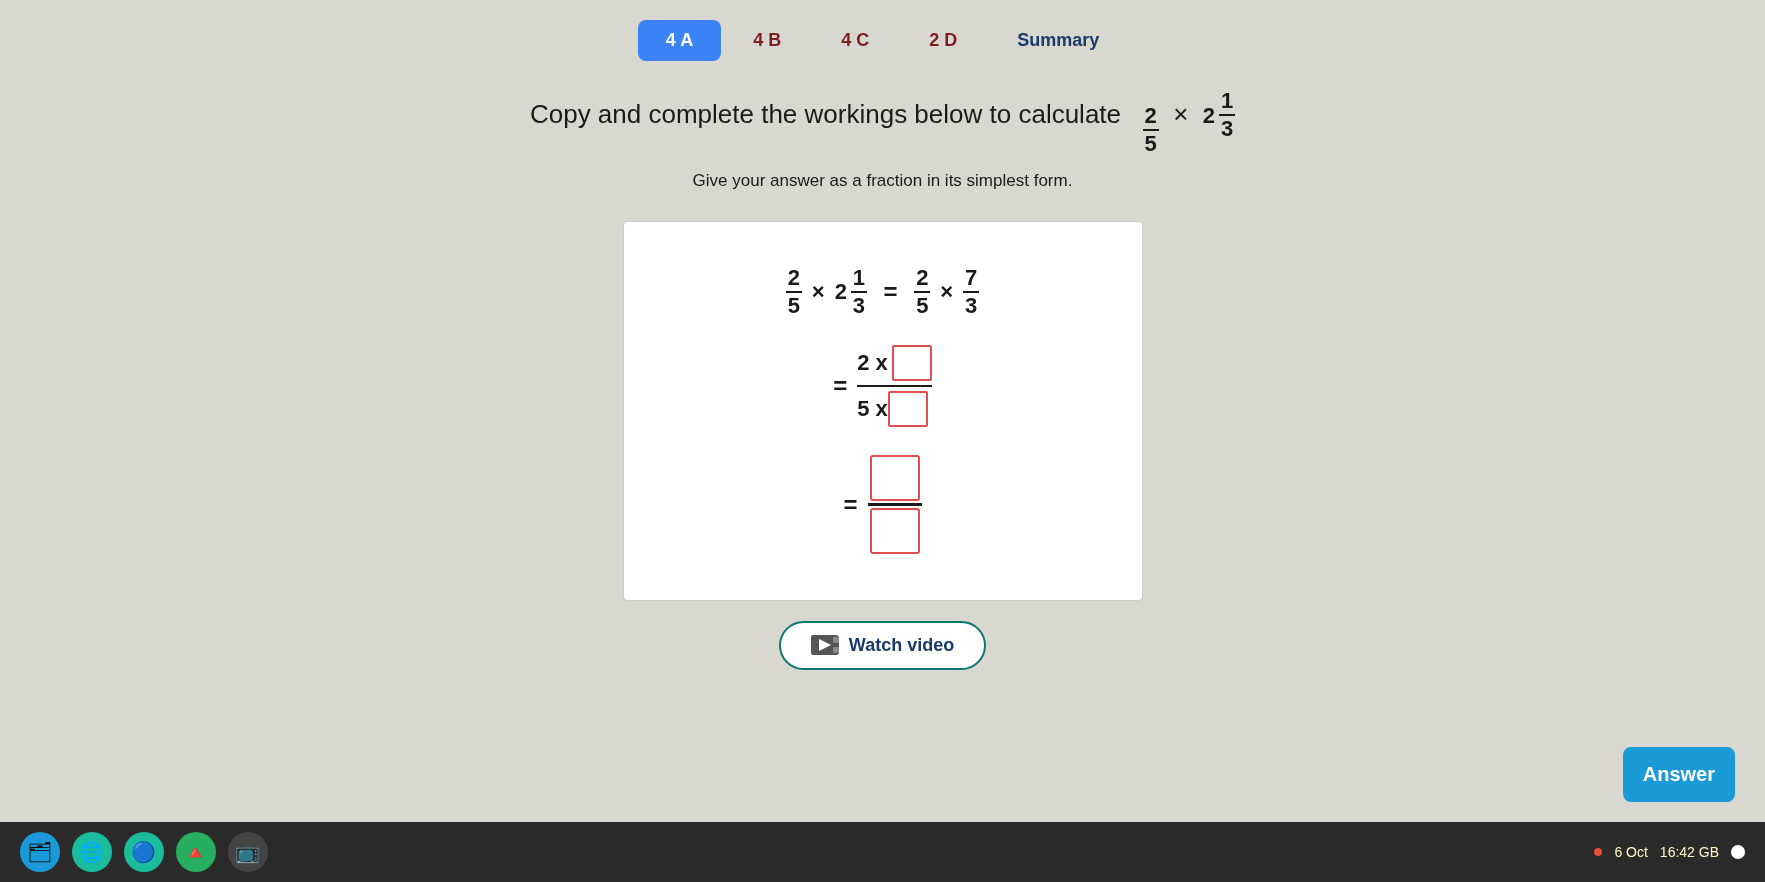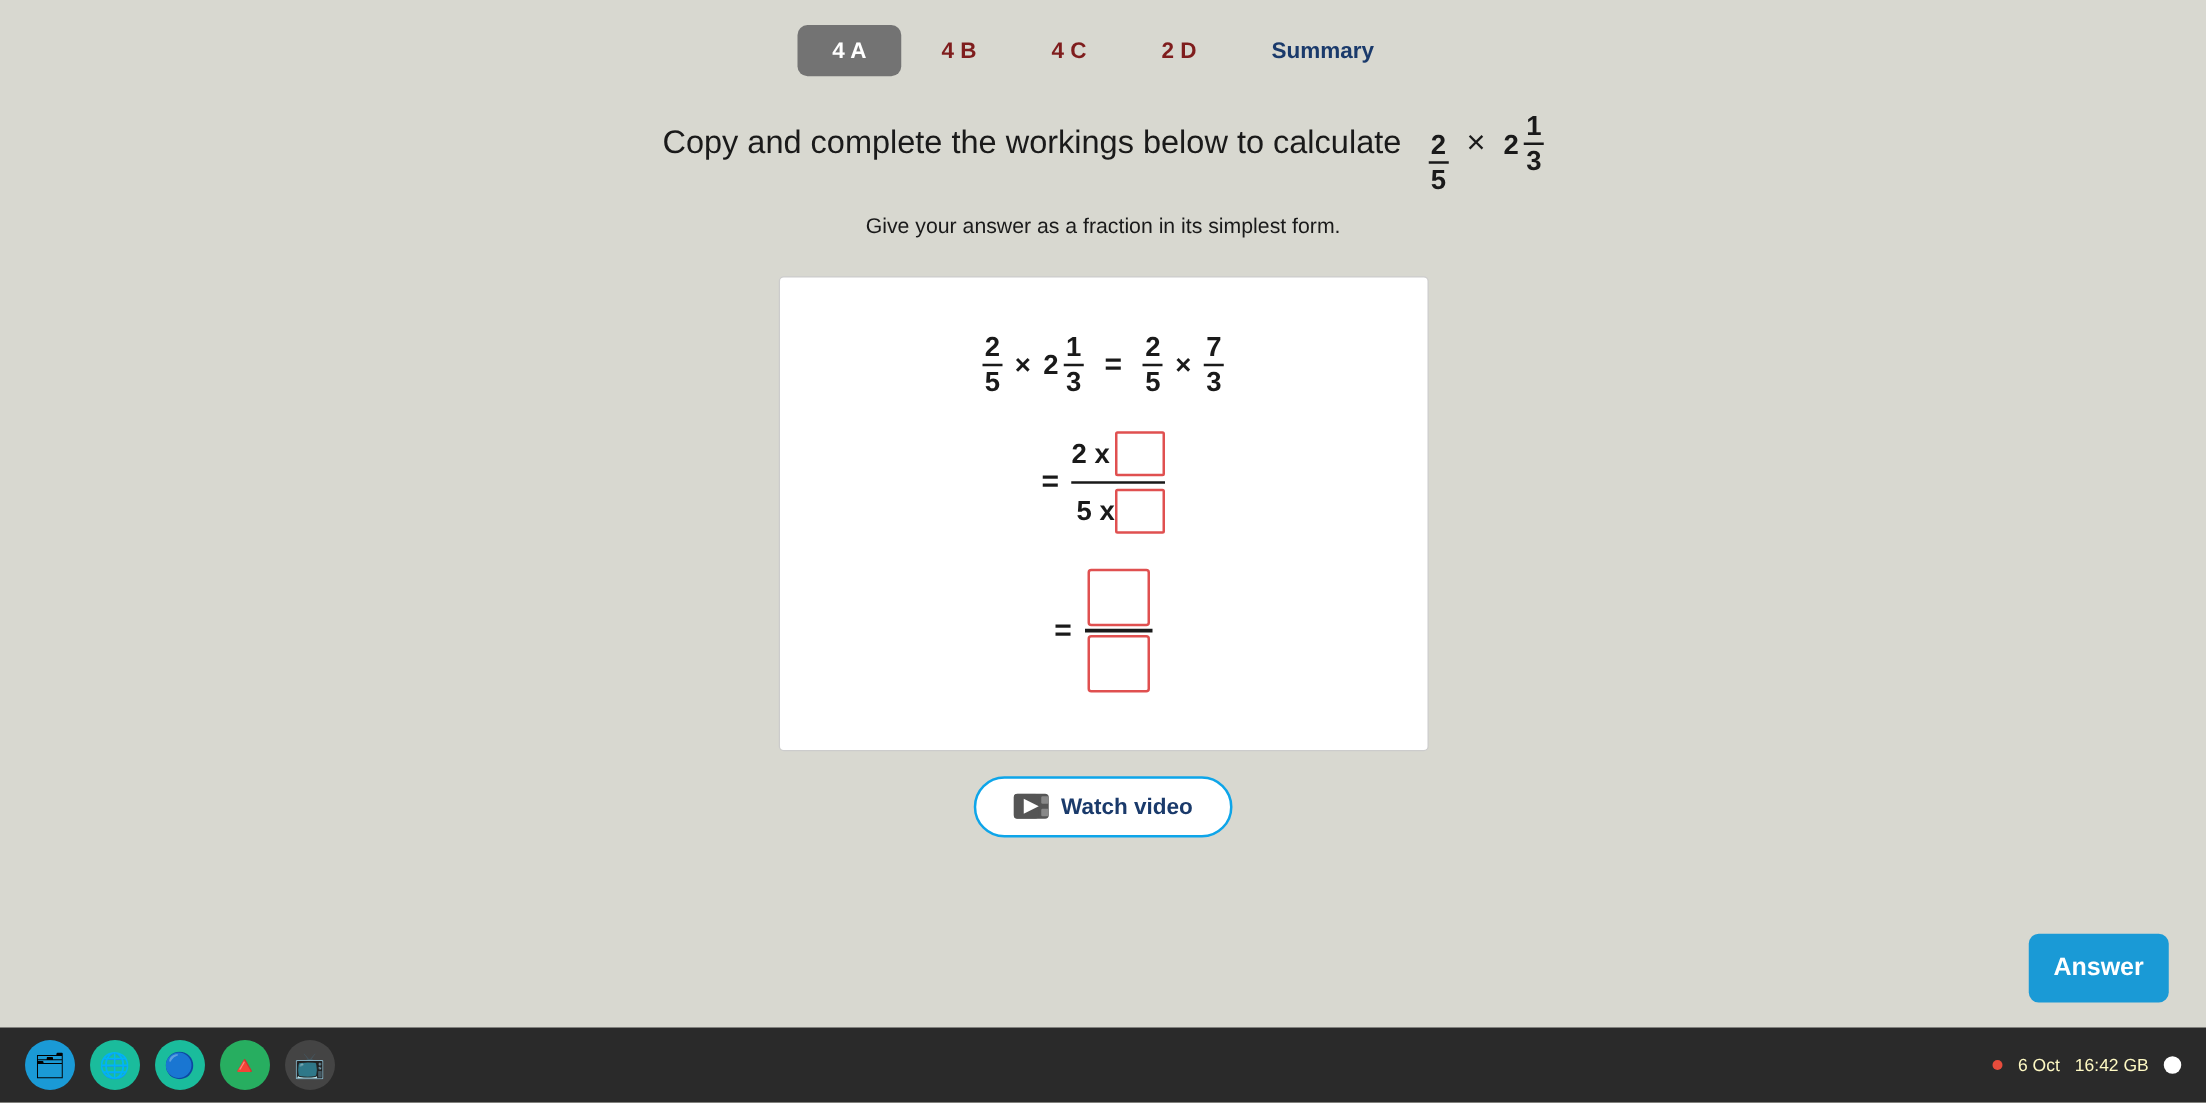--- a/index.html
+++ b/index.html
@@ -81,21 +81,21 @@
     .tab {
       padding: 10px 28px;
       border-radius: 6px 6px 0 0;
       font-size: 18px;
       font-weight: 600;
       cursor: pointer;
       color: #7f1d1d;
     }
 
     .tab.active {
-      background: #737373;
+      background: #3b82f6;
       color: white;
       border-radius: 8px;
     }
 
     .tab.summary {
       color: #1a3a6b;
       font-weight: 700;
     }
 
     
@@ -206,21 +206,21 @@
       height: 36px;
       border: 2px solid #e05050;
       border-radius: 2px;
       display: inline-block;
     }
 
     
     .fraction-input {
       display: inline-flex;
       flex-direction: column;
-      align-items: flex-end;
+      align-items: flex-start;
       line-height: 1;
       font-size: 22px;
       font-weight: 600;
     }
 
     .fraction-input .num-row {
       display: flex;
       align-items: center;
       gap: 4px;
       border-bottom: 2px solid #1a1a1a;
@@ -259,21 +259,21 @@
       height: 3px;
       background: #1a1a1a;
     }
 
     
     .watch-video-btn {
       display: flex;
       align-items: center;
       gap: 10px;
       background: white;
-      border: 2px solid #0ea5e9;
+      border: 2px solid #0f766e;
       border-radius: 40px;
       padding: 12px 30px;
       font-size: 18px;
       font-weight: 600;
       color: #1a3a6b;
       cursor: pointer;
       margin-top: 20px;
     }
 
     .video-icon {

